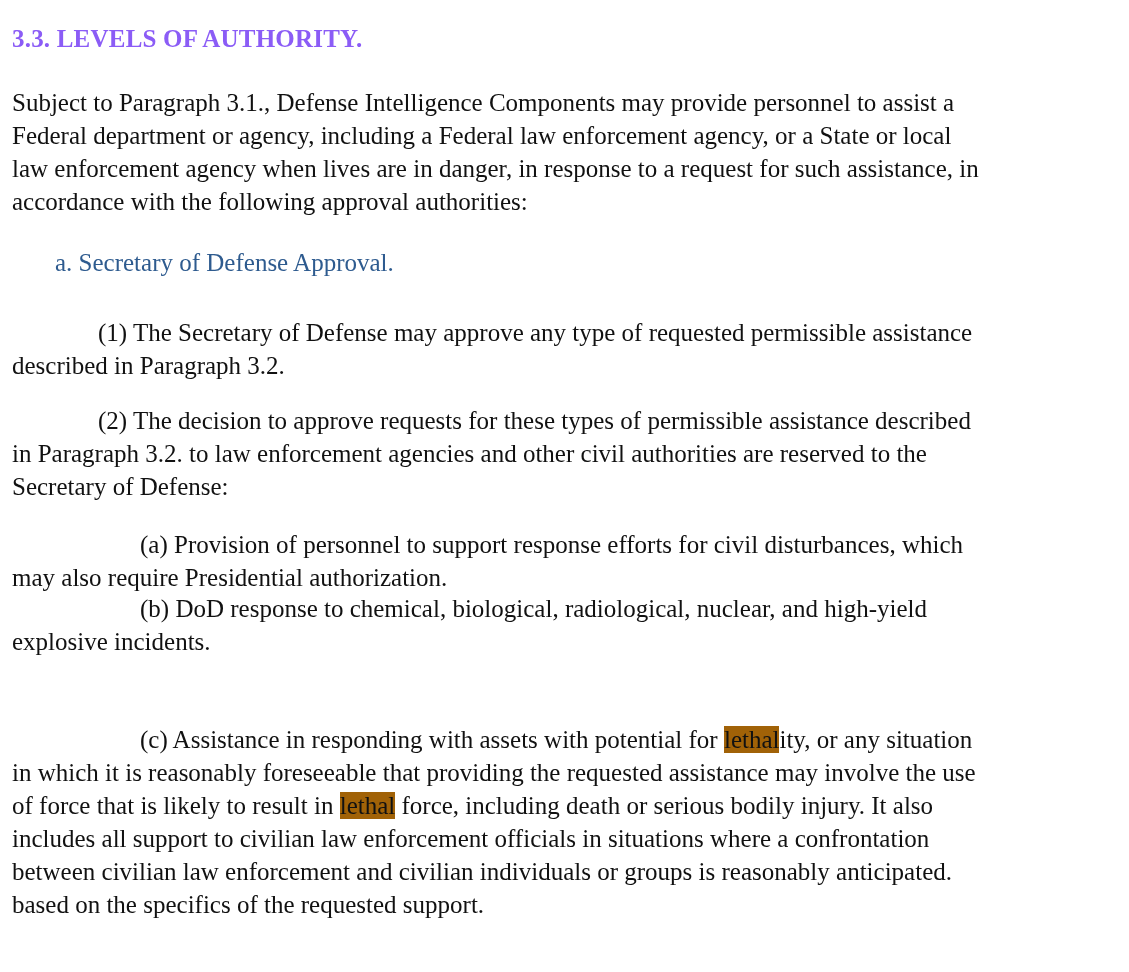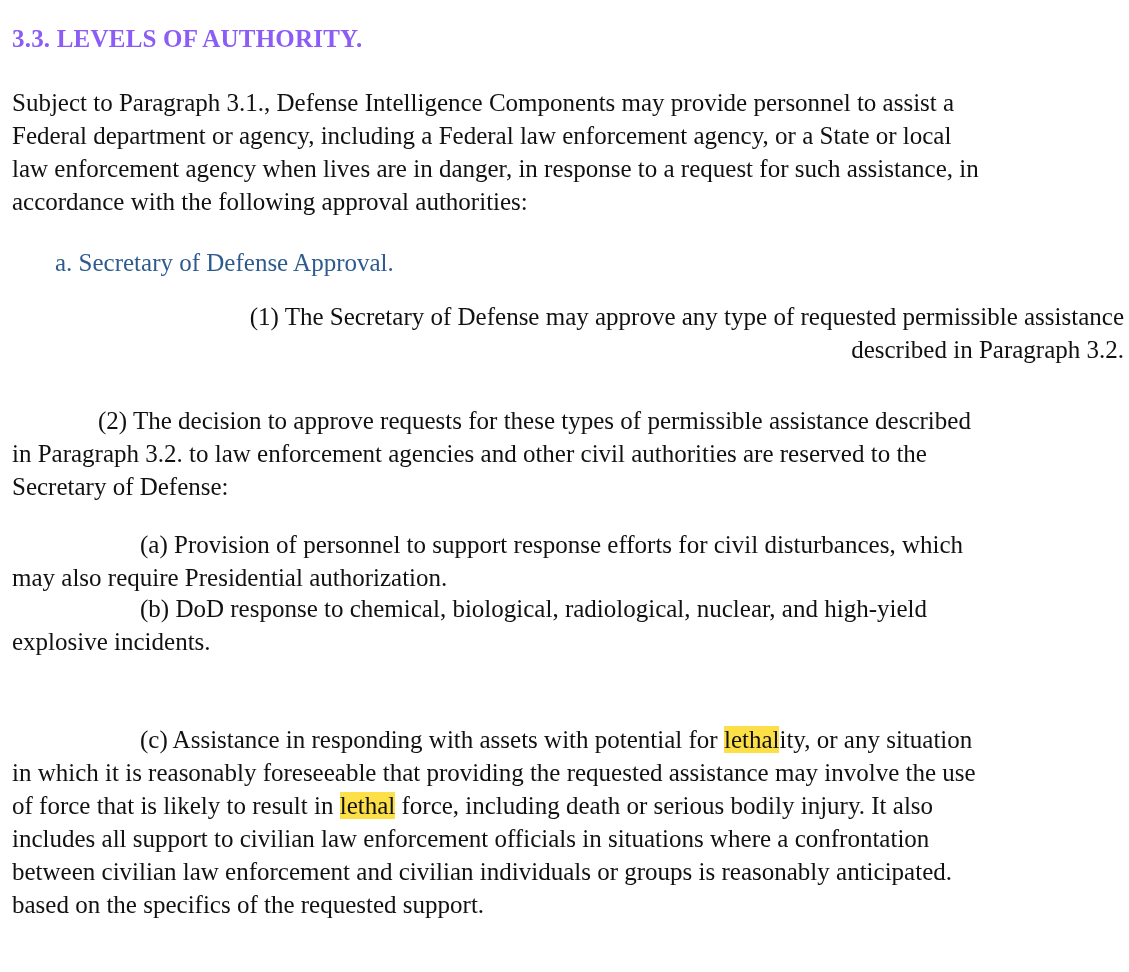--- a/index.html
+++ b/index.html
@@ -48,40 +48,40 @@
       left: 43px;
       top: 249px;
       font-weight: normal;
       font-size: 25px;
       color: #2e5b8f;
       white-space: nowrap;
     }
     .indent1 { padding-left: 86px; }
     .indent2 { padding-left: 128px; }
     .hl {
-      background: #fde047;
+      background: #a16207;
     }
   </style>
 </head>
 <body>
 
 <div class="page">
 
   <div class="heading">3.3.  LEVELS OF AUTHORITY.</div>
 
   <div class="para" style="top:86px;">
     <span class="line">Subject to Paragraph 3.1., Defense Intelligence Components may provide personnel to assist a</span>
     <span class="line">Federal department or agency, including a Federal law enforcement agency, or a State or local</span>
     <span class="line">law enforcement agency when lives are in danger, in response to a request for such assistance, in</span>
     <span class="line">accordance with the following approval authorities:</span>
   </div>
 
   <div class="sub-heading">a.  Secretary of Defense Approval.</div>
 
-  <div class="para" style="top:300px;text-align:right;">
+  <div class="para" style="top:316px;">
     <span class="line indent1">(1)  The Secretary of Defense may approve any type of requested permissible assistance</span>
     <span class="line">described in Paragraph 3.2.</span>
   </div>
 
   <div class="para" style="top:404px;">
     <span class="line indent1">(2)  The decision to approve requests for these types of permissible assistance described</span>
     <span class="line">in Paragraph 3.2. to law enforcement agencies and other civil authorities are reserved to the</span>
     <span class="line">Secretary of Defense:</span>
   </div>
 

